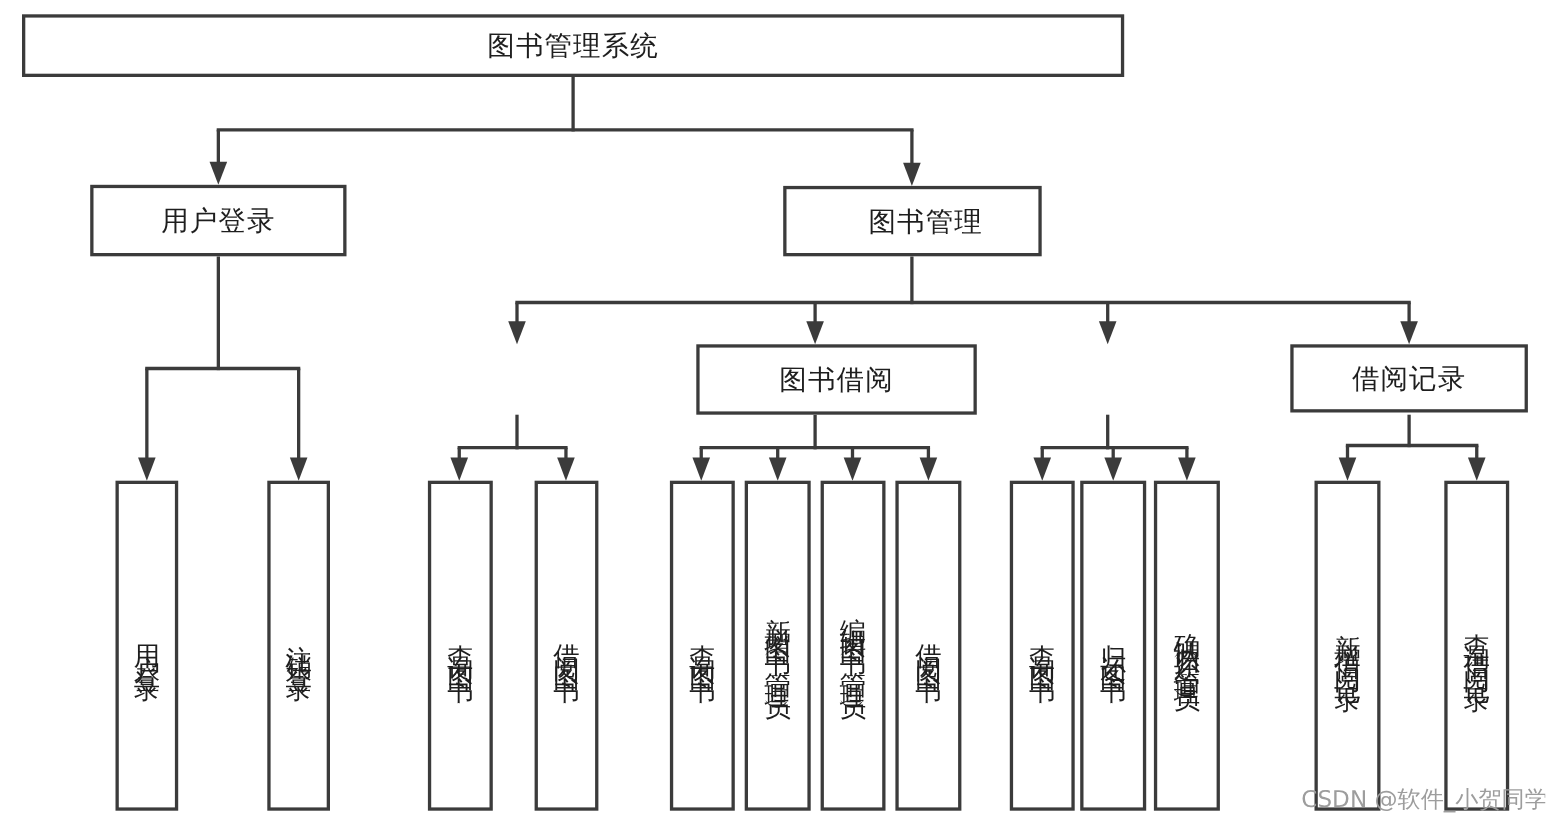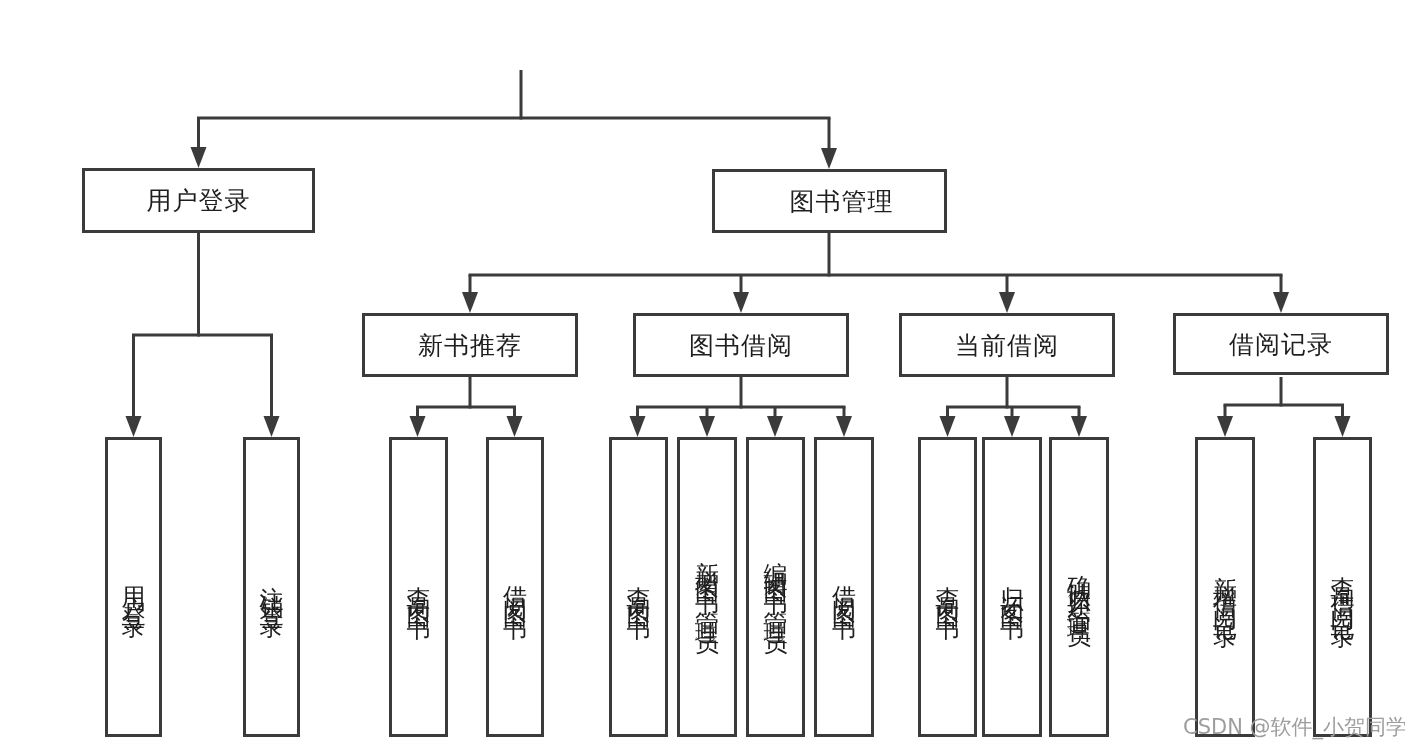--- a/index.html
+++ b/index.html
@@ -115,36 +115,33 @@
     <g>
       <line x1="1281" y1="377" x2="1281" y2="406.5"></line>
       <line x1="1223.5" y1="405" x2="1344" y2="405"></line>
       <line x1="1225" y1="405" x2="1225" y2="419"></line>
       <line x1="1342.5" y1="405" x2="1342.5" y2="419"></line>
       <polygon points="1217,416 1233,416 1225,437"></polygon>
       <polygon points="1334.5,416 1350.5,416 1342.5,437"></polygon>
     </g>
   </svg>
 
+  <div class="box" style="left:20px; top:13px; width:1002px; height:57px;">
+    <span>图书管理系统</span>
+  </div>
 
   <div class="box" style="left:82px; top:168px; width:233px; height:65px;">
     <span>用户登录</span>
   </div>
   <div class="box" style="left:712px; top:169px; width:235px; height:64px;padding-left:24px;">
     <span>图书管理</span>
   </div>
 
-  <div class="box" style="left:362px; top:313px; width:216px; height:64px;">
-    <span>新书推荐</span>
-  </div>
-  <div class="box" style="left:633px; top:313px; width:216px; height:64px;">
+  <div class="box" style="left:633px; top:313px; width:255px; height:64px;">
     <span>图书借阅</span>
-  </div>
-  <div class="box" style="left:899px; top:313px; width:216px; height:64px;">
-    <span>当前借阅</span>
   </div>
   <div class="box" style="left:1173px; top:313px; width:216px; height:62px;">
     <span>借阅记录</span>
   </div>
 
   <div class="vbox" style="left:105px; top:437px; width:57px; height:300px;">
     <span class="vtext">用户登录</span>
   </div>
   <div class="vbox" style="left:243px; top:437px; width:57px; height:300px;">
     <span class="vtext">注销登录</span>

